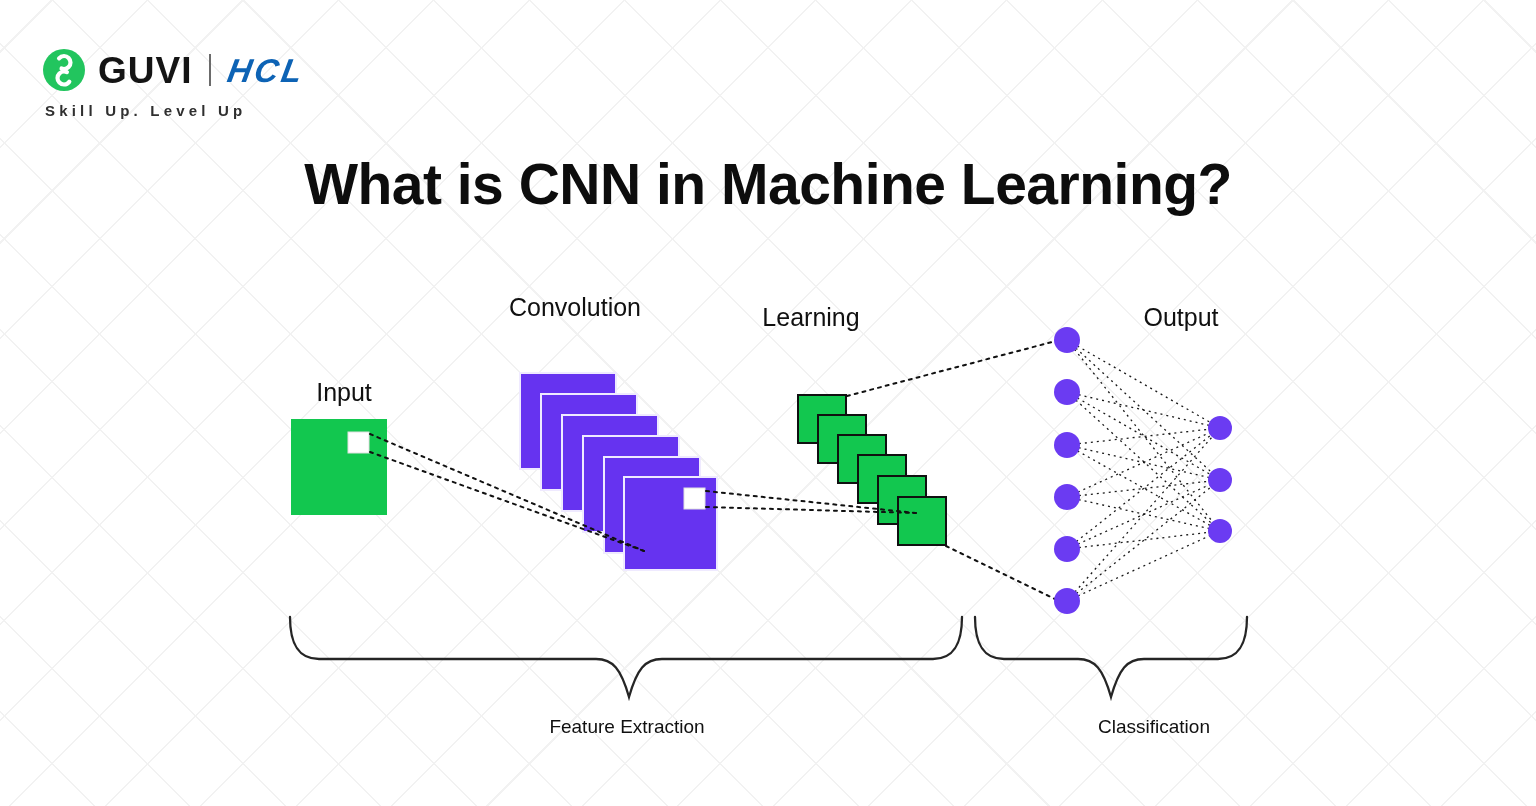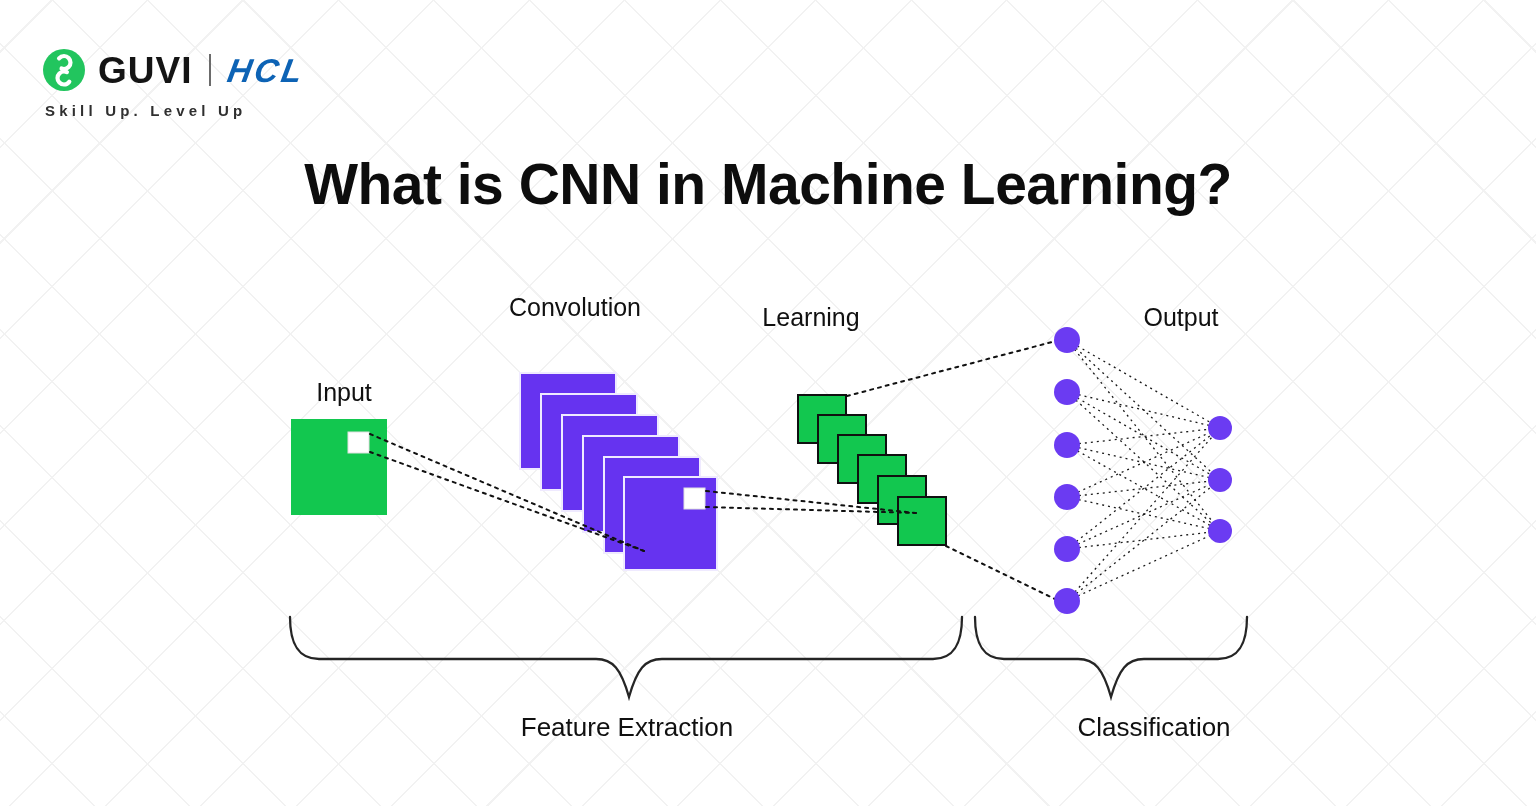--- a/index.html
+++ b/index.html
@@ -41,21 +41,21 @@
     line-height:1.1;
   }
 
   
   .dlabel{
     position:absolute;transform:translate(-50%,-50%);
     font-size:25px;font-weight:500;color:#101010;white-space:nowrap;
   }
   .slabel{
     position:absolute;transform:translate(-50%,-50%);
-    font-size:26px;font-weight:500;color:#101010;white-space:nowrap;
+    font-size:19px;font-weight:500;color:#101010;white-space:nowrap;
   }
   .lbl-input{left:344px;top:392px;}
   .lbl-conv{left:575px;top:307px;}
   .lbl-pool{left:811px;top:317px;}
   .lbl-fc{left:1061px;top:285px;}
   .lbl-out{left:1181px;top:317px;}
   .lbl-fe{left:627px;top:727px;}
   .lbl-cls{left:1110px;top:727px;margin-left:44px;}
 
   

